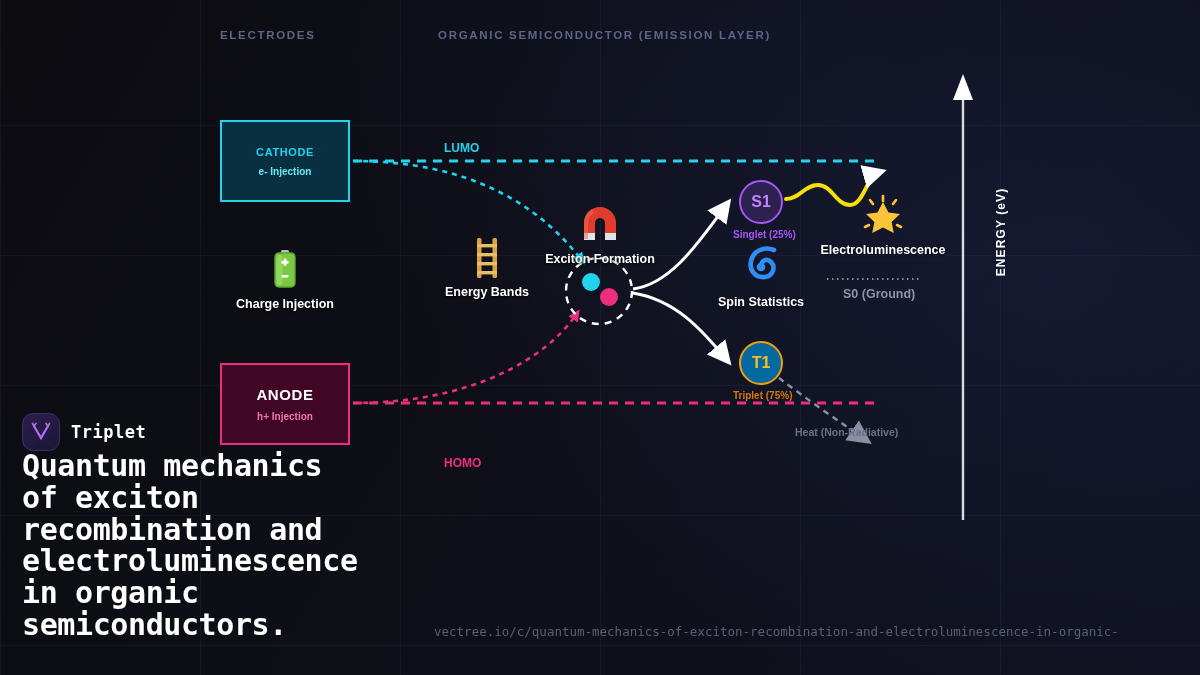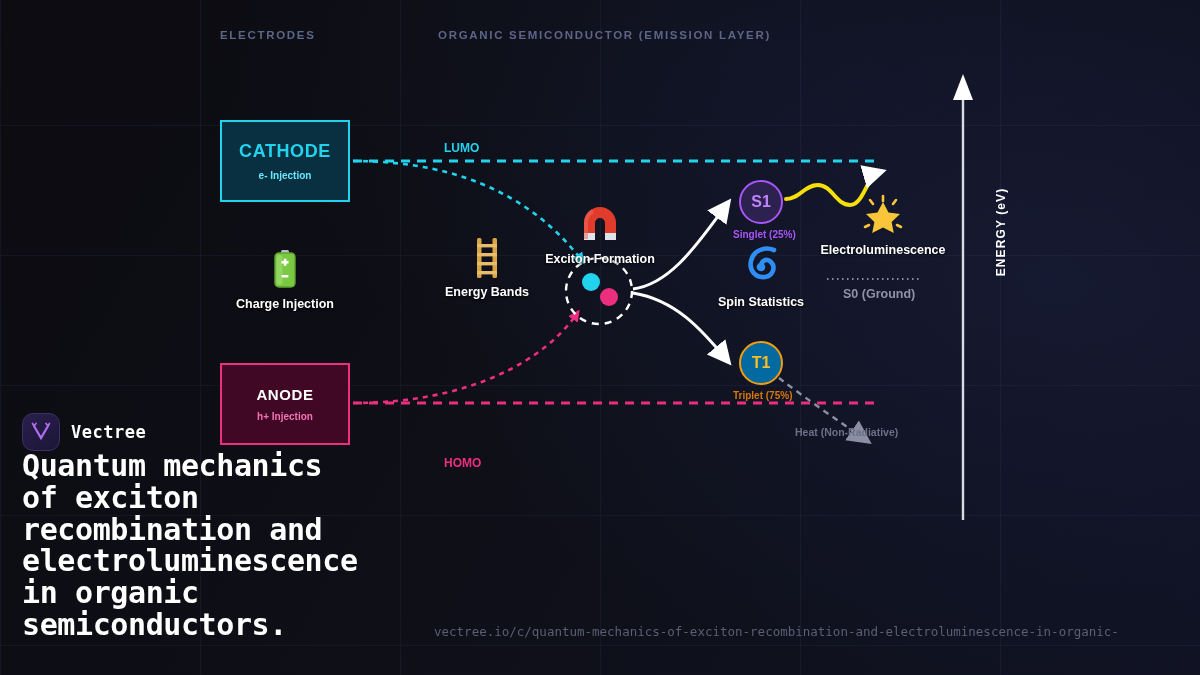--- a/index.html
+++ b/index.html
@@ -36,21 +36,21 @@
 
   
   .electrode{
     position:absolute;display:flex;flex-direction:column;
     align-items:center;justify-content:center;box-sizing:border-box;
   }
   #cathode-box{
     left:220px;top:120px;width:130px;height:82px;
     border:2px solid #22d3ee;background:rgba(8,51,68,0.92);
   }
-  #cathode-box .e-title{color:#22d3ee;font-size:18px;font-weight:700;letter-spacing:.6px;}
+  #cathode-box .e-title{color:#22d3ee;font-size:11px;font-weight:700;letter-spacing:.6px;}
   #cathode-box .e-sub{color:#67e8f9;font-size:10px;margin-top:8px;font-weight:600;}
   #anode-box{
     left:220px;top:363px;width:130px;height:82px;
     border:2px solid #ec2e7f;background:rgba(68,8,38,0.92);
   }
   #anode-box .e-title{color:#ffffff;font-size:15px;font-weight:700;letter-spacing:.6px;}
   #anode-box .e-sub{color:#f472b6;font-size:10px;margin-top:8px;font-weight:600;}
 
   
   .band-label{position:absolute;font-size:12px;font-weight:700;white-space:nowrap;}
@@ -257,21 +257,21 @@
   <div id="brand">
     <div id="brand-mark">
       <svg width="22" height="22" viewBox="0 0 22 22">
         <path d="M4,5 L11,17 L18,5" fill="none" stroke="#b06ef0" stroke-width="2.2" stroke-linecap="round"></path>
         <line x1="4" y1="5" x2="2.5" y2="2.5" stroke="#b06ef0" stroke-width="1.7" stroke-linecap="round"></line>
         <line x1="4" y1="5" x2="6" y2="2.5" stroke="#b06ef0" stroke-width="1.7" stroke-linecap="round"></line>
         <line x1="18" y1="5" x2="16" y2="2.5" stroke="#b06ef0" stroke-width="1.7" stroke-linecap="round"></line>
         <line x1="18" y1="5" x2="19.5" y2="2.5" stroke="#b06ef0" stroke-width="1.7" stroke-linecap="round"></line>
       </svg>
     </div>
-    <div id="brand-name">Vectree</div>
+    <div id="brand-name">Triplet</div>
   </div>
 
   <div id="headline">Quantum mechanics
 of exciton
 recombination and
 electroluminescence
 in organic
 semiconductors.</div>
 
   <div id="footer-url">vectree.io/c/quantum-mechanics-of-exciton-recombination-and-electroluminescence-in-organic-</div>

